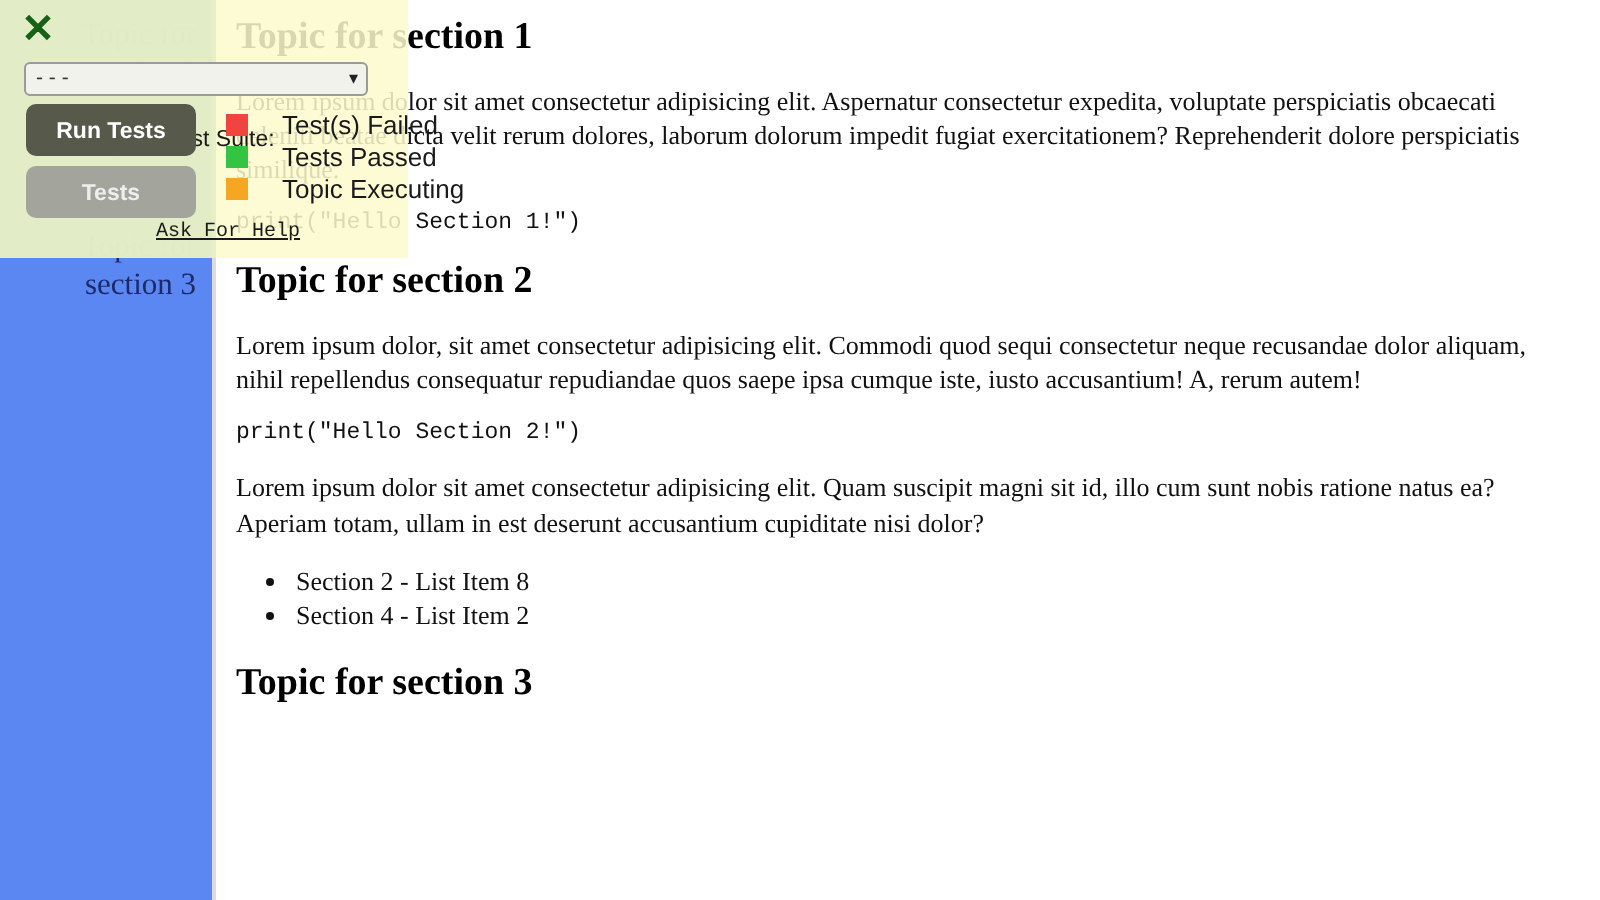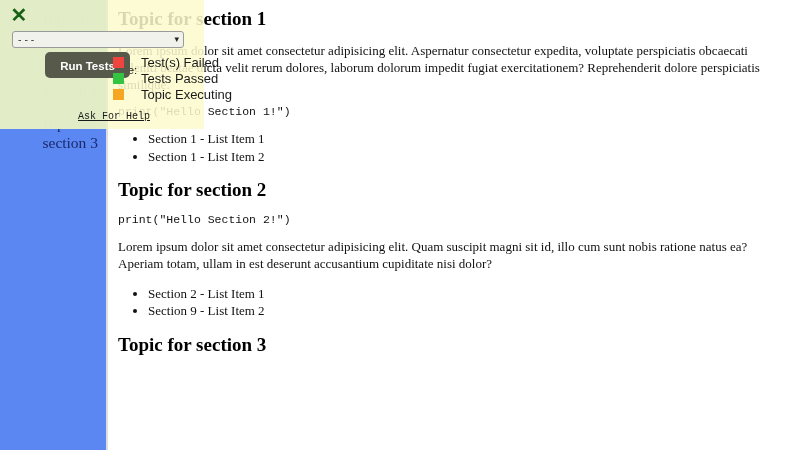--- a/index.html
+++ b/index.html
@@ -155,21 +155,20 @@
     width: 85px; height: 26px;
     border-radius: 5px;
     border: none;
     font-family: "Liberation Sans", sans-serif;
     font-size: 11.5px;
     font-weight: bold;
     text-align: center;
     line-height: 26px;
     cursor: pointer;
     z-index: 3;
-    margin-left: 32px;
   }
   #btn-run   { top: 52px; background: #575a4b; color: #ffffff; }
   #btn-tests { top: 83px; background: #a3a49c; color: #eeeeee; }
 
   .legend-row {
     position: absolute;
     left: 113px;
     height: 14px;
     z-index: 3;
   }
@@ -210,51 +209,49 @@
     <a class="side-item">Topic for section 1</a>
     <a class="side-item">Topic for section 2</a>
     <a class="side-item">Topic for section 3</a>
   </nav>
 
   <main id="main">
 
     <h2 class="sec-h first">Topic for section 1</h2>
     <p class="para">Lorem ipsum dolor sit amet consectetur adipisicing elit. Aspernatur consectetur expedita, voluptate perspiciatis obcaecati deleniti beatae dicta velit rerum dolores, laborum dolorum impedit fugiat exercitationem? Reprehenderit dolore perspiciatis similique.</p>
     <pre class="code">print("Hello Section 1!")</pre>
-    <ul class="blist">
-      <li>Section 1 - List Item 1</li>
-      <li>Section 1 - List Item 2</li>
-    </ul>
 
     <h2 class="sec-h">Topic for section 2</h2>
+    <p class="para">Lorem ipsum dolor, sit amet consectetur adipisicing elit. Commodi quod sequi consectetur neque recusandae dolor aliquam, nihil repellendus consequatur repudiandae quos saepe ipsa cumque iste, iusto accusantium! A, rerum autem!</p>
     <pre class="code">print("Hello Section 2!")</pre>
     <p class="para">Lorem ipsum dolor sit amet consectetur adipisicing elit. Quam suscipit magni sit id, illo cum sunt nobis ratione natus ea? Aperiam totam, ullam in est deserunt accusantium cupiditate nisi dolor?</p>
     <ul class="blist">
-      <li>Section 2 - List Item 1</li>
-      <li>Section 9 - List Item 2</li>
+      <li>Section 2 - List Item 8</li>
+      <li>Section 4 - List Item 2</li>
     </ul>
 
     <h2 class="sec-h">Topic for section 3</h2>
 
   </main>
 
   <div id="overlay">
 
     <div id="overlay-tint"></div>
 
     <div id="close-x">✕</div>
 
     <div id="suite-label">Select Test Suite:</div>
 
     <div id="suite-select">
       <span>- - -</span>
       <span id="suite-chevron">▾</span>
     </div>
 
     <button class="tbtn" id="btn-run">Run Tests</button>
+    <button class="tbtn" id="btn-tests">Tests</button>
 
     <div class="legend-row" id="leg0">
       <span class="legend-swatch" style="background:#f0443f"></span>
       <span class="legend-text">Test(s) Failed</span>
     </div>
     <div class="legend-row" id="leg1">
       <span class="legend-swatch" style="background:#33c441"></span>
       <span class="legend-text">Tests Passed</span>
     </div>
     <div class="legend-row" id="leg2">

